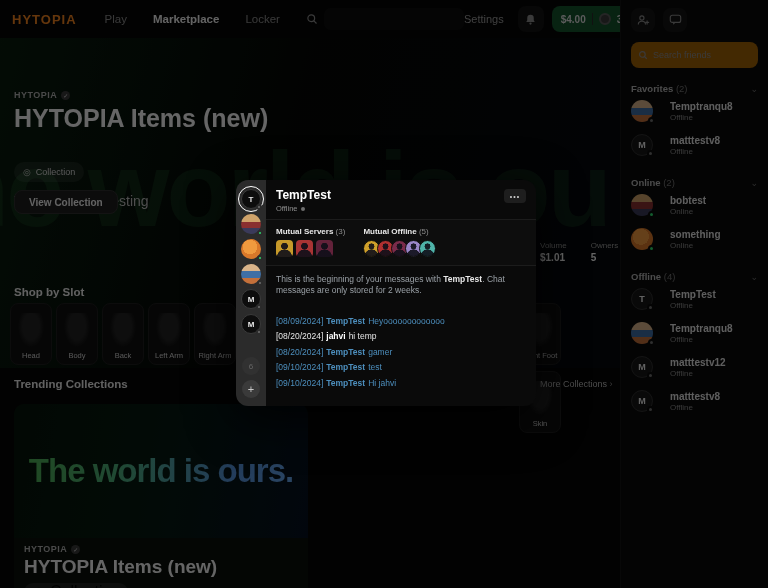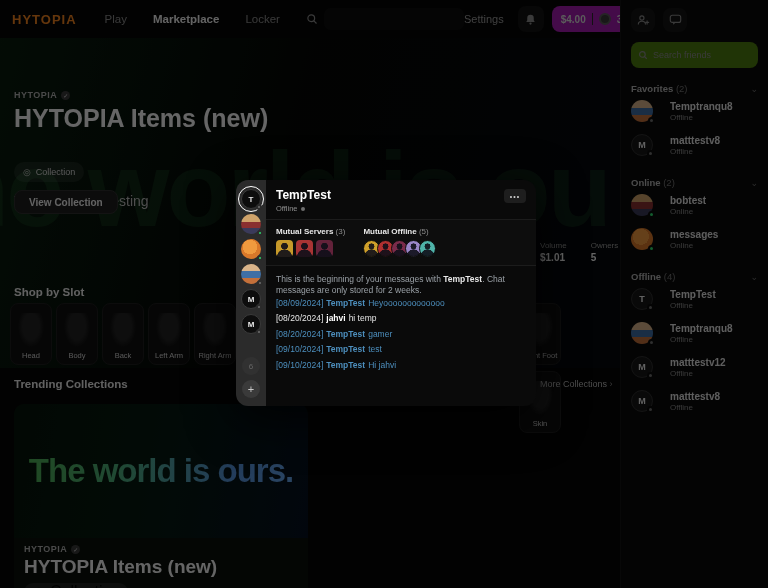--- a/index.html
+++ b/index.html
@@ -13,36 +13,36 @@
   .nav-links { display:flex; gap:26px; margin-left:28px; }
   .nav-link { font-size:11.5px; color:#8a8a8a; cursor:pointer; }
   .nav-link.active { color:#ededed; font-weight:700; }
   .nav-search { display:flex; align-items:center; gap:6px; margin-left:26px; }
   .nav-search input { width:140px; height:22px; background:#0e0e0e; border:none; border-radius:7px;
                       color:#ccc; font-size:10px; padding:0 8px; outline:none; }
   .nav-right { margin-left:auto; display:flex; align-items:center; gap:8px; margin-right:148px; }
   .settings-label { font-size:11px; color:#9a9a9a; margin-right:6px; }
   .icon-btn { width:26px; height:26px; border-radius:8px; background:#121212; display:flex;
               align-items:center; justify-content:center; }
-  .wallet-pill { height:26px; border-radius:8px; background:#a21caf; display:flex; align-items:center;
+  .wallet-pill { height:26px; border-radius:8px; background:#14532d; display:flex; align-items:center;
                  gap:6px; padding:0 9px; }
   .wallet-usd, .wallet-tokens { font-size:10px; font-weight:700; color:#d8d8d8; }
   .wallet-sep { width:1px; height:12px; background:#2a2a2a; }
   .coin { width:12px; height:12px; border-radius:50%; background:#3a3a3a; border:2px solid #5a5a5a; }
   .nav-avatar { position:relative; width:26px; height:26px; border-radius:8px; background:#1c1c1c;
                 color:#eee; font-size:11px; font-weight:700; display:flex; align-items:center; justify-content:center; }
   .nav-avatar .dot { position:absolute; right:-2px; bottom:-2px; width:7px; height:7px; border-radius:50%;
                      background:#2edb6e; border:2px solid #070707; }
 
   
   .friends-sidebar { position:absolute; top:0; right:0; width:148px; height:588px; background:#0b0b0b;
                      border-left:1px solid #151515; z-index:1; padding:8px 10px; }
   .sb-actions { display:flex; gap:8px; }
   .sb-actions .icon-btn { width:24px; height:24px; background:#141414; }
-  .sb-search { margin-top:10px; height:26px; background:#4d7c0f; border-radius:8px; display:flex;
+  .sb-search { margin-top:10px; height:26px; background:#a16207; border-radius:8px; display:flex;
                align-items:center; gap:5px; padding:0 7px; }
   .sb-search input { flex:1; min-width:0; background:transparent; border:none; outline:none;
                      color:#ccc; font-size:9px; }
   .sb-search input::placeholder { color:#8a8a8a; }
   .fsec-head { display:flex; align-items:center; margin-top:15px;text-align:center; }
   .fsec-title { font-size:9.5px; font-weight:700; color:#b5b5b5; }
   .fsec-title .cnt { color:#737373; font-weight:400; }
   .chev { margin-left:auto; color:#6a6a6a; font-size:9px; }
   .fitem { display:flex; align-items:center; gap:17px; padding:6px 0; cursor:pointer; }
   .av { position:relative; border-radius:50%; display:flex; align-items:center; justify-content:center; flex:none; }
@@ -137,21 +137,21 @@
   .mutual-strip { display:flex; gap:18px; padding:7px 10px 8px 10px; border-bottom:1px solid #1c1c1c;
                   background:#0d0d0d; }
   .mutual-label { font-size:8px; font-weight:700; color:#e8e8e8; }
   .mutual-label .cnt { color:#8a8a8a; font-weight:400; }
   .mutual-row { display:flex; margin-top:4px; }
   .msq { width:17px; height:17px; border-radius:4px; margin-right:3px; }
   .mcirc { width:17px; height:17px; border-radius:50%; margin-right:-3px; border:1px solid #0d0d0d; }
   .av-sil { background-image:radial-gradient(circle at 50% 36%, rgba(14,14,24,.9) 0 23%, transparent 26%),
                              radial-gradient(circle at 50% 100%, rgba(14,14,24,.9) 0 38%, transparent 41%); }
   .chat-messages { padding:8px 10px 0 10px; font-size:8.5px; line-height:1.35; }
-  .chat-intro { color:#9aa0a6; margin-bottom:1px; }
+  .chat-intro { color:#9aa0a6; margin-bottom:19px; }
   .chat-intro b { color:#e8e8e8; }
   .msg { margin-bottom:4px; color:#4d8fbe; white-space:nowrap; }
   .msg .mdate { margin-right:3px; }
   .msg .msender { font-weight:800; margin-right:3px; }
   .msg.self { color:#e6e6e6; }
   .msg.self .msender { color:#fff; }
   .chat-spacer { flex:1; }
   .chat-input-wrap { margin:0 10px 11px 10px; }
   .chat-input { width:100%; height:21px; background:transparent; border:1.5px solid #b0b0b0;
                 border-radius:6px; color:#ddd; font-size:8.5px; padding:0 8px; outline:none; }
@@ -288,21 +288,21 @@
             <span class="fname">bobtest</span>
             <span class="fstatus">Online</span>
           </span>
         </div>
         <div class="fitem">
           <span class="av av-creature">
             <span></span>
             <span class="dot online"></span>
           </span>
           <span class="fmeta">
-            <span class="fname">messages</span>
+            <span class="fname">something</span>
             <span class="fstatus">Online</span>
           </span>
         </div>
       </div>
 
     <div class="fsec-head">
       <span class="fsec-title"><span>Offline</span> <span class="cnt">(4)</span></span>
       <span class="chev">⌄</span>
     </div>
     <div>

